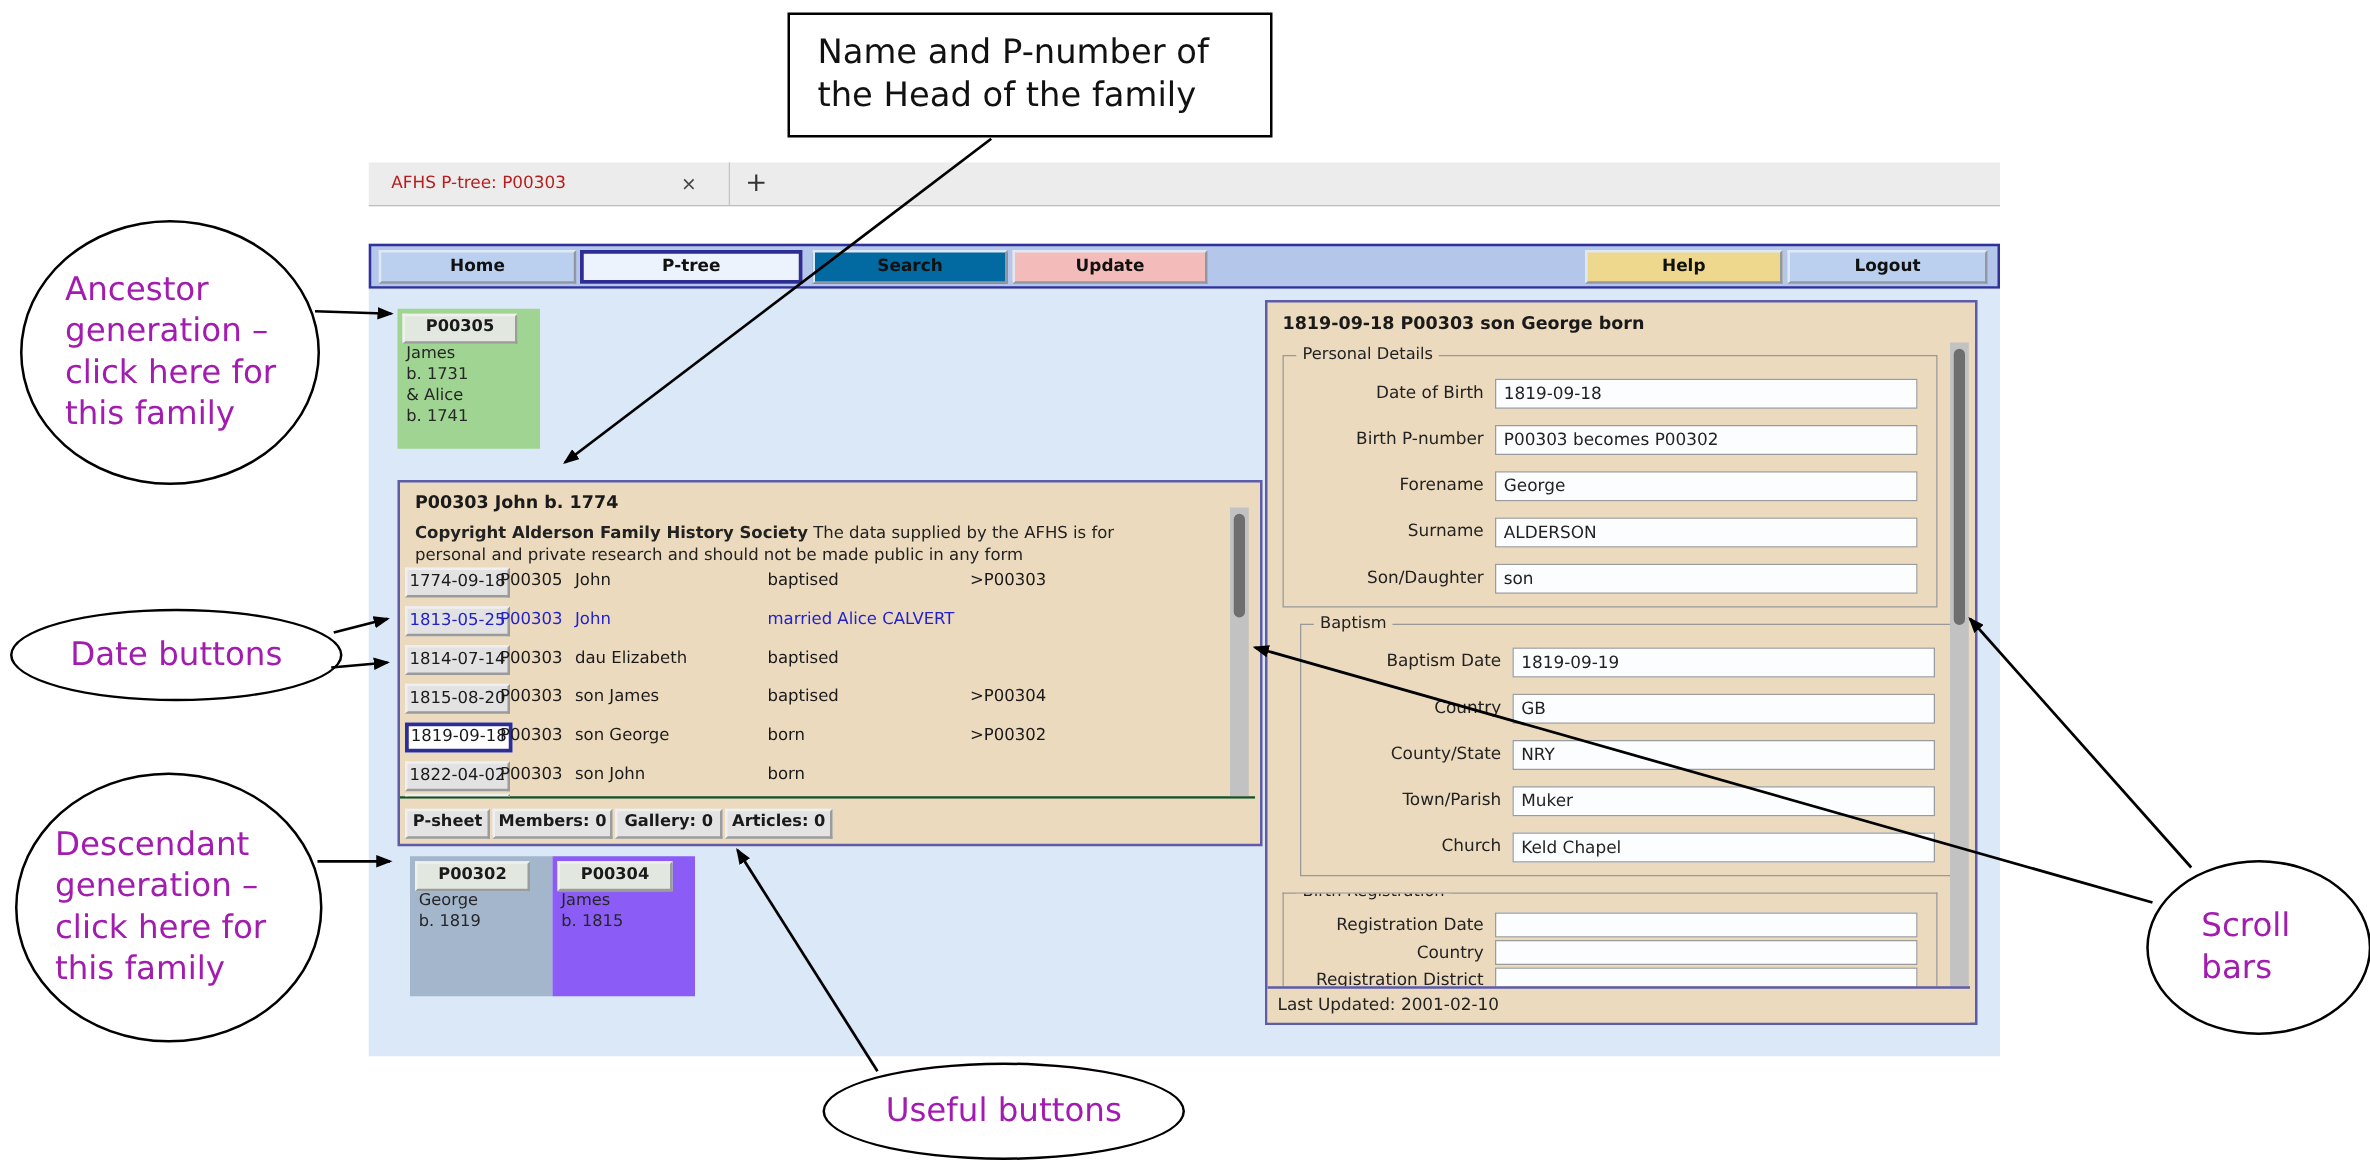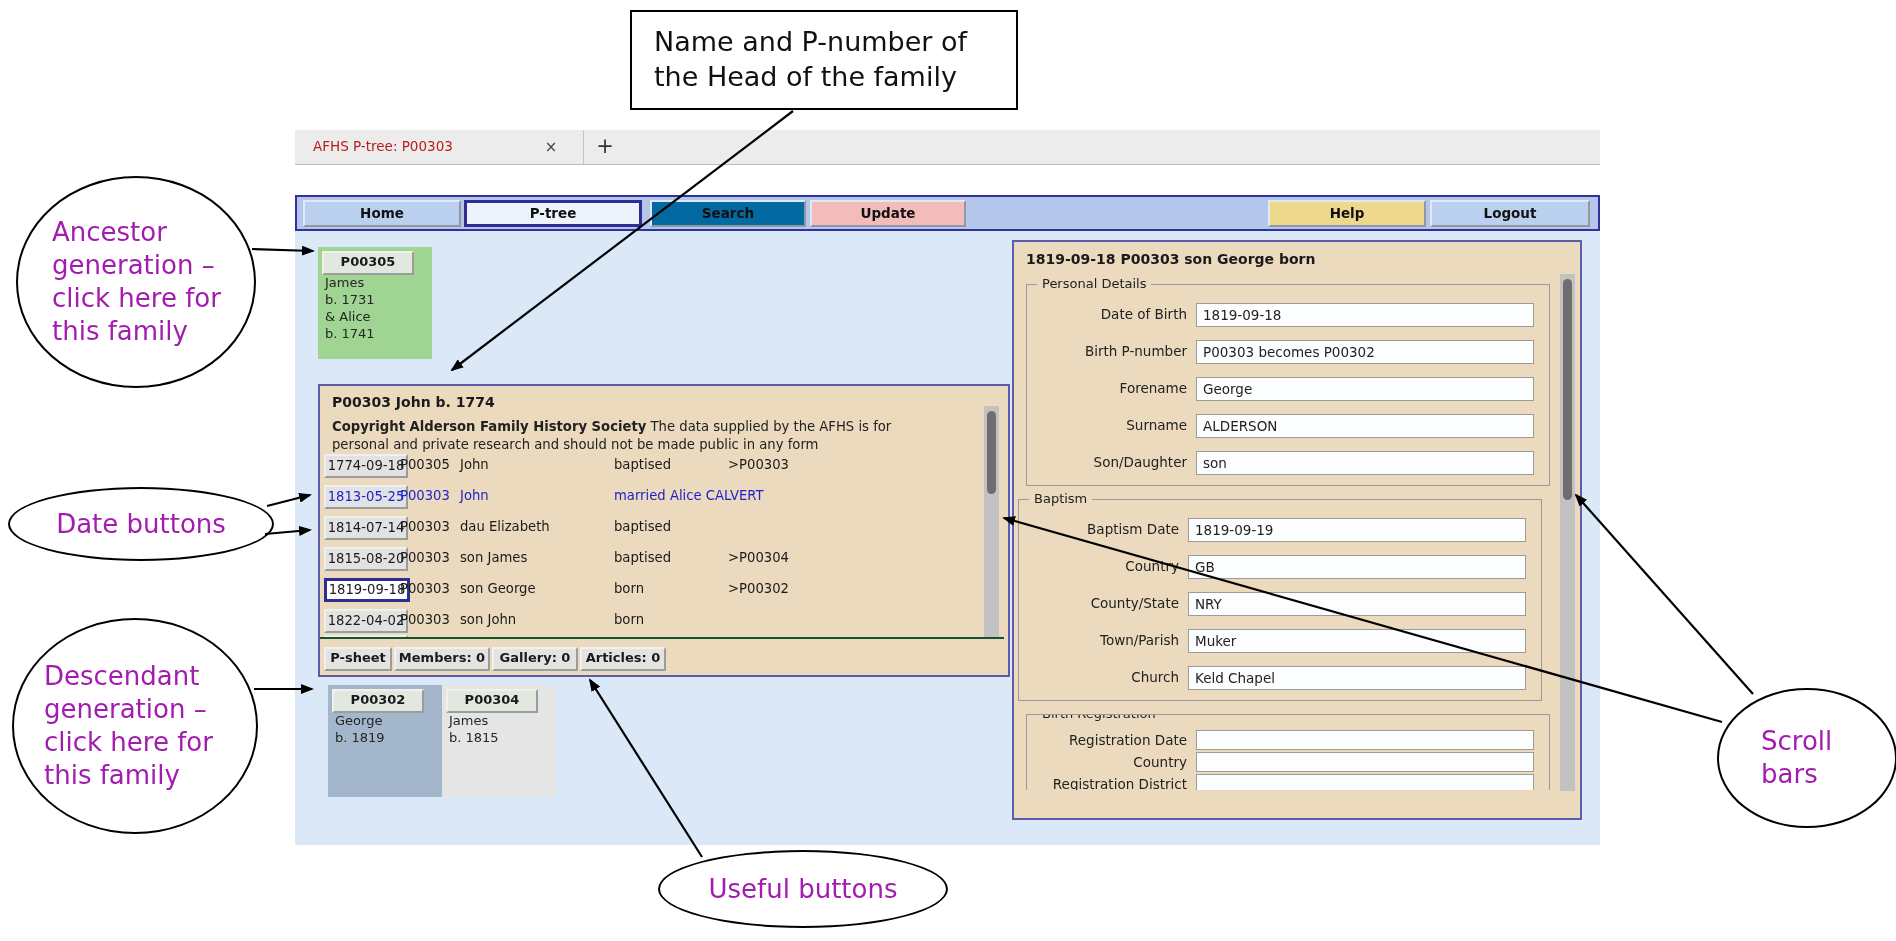--- a/index.html
+++ b/index.html
@@ -25,40 +25,40 @@
   .nav-update{left:810px;width:152px;background:#f3bcba;}
   .nav-help{left:1268px;width:154px;background:#edd88e;}
   .nav-logout{left:1430px;width:156px;}
 
   .content{left:295px;top:231px;width:1305px;height:614px;background:#dbe8f7;}
 
   
   .genbox{width:114px;height:112px;}
   .genbox.green{left:318px;top:247px;background:#9fd492;}
   .genbox.blue1{left:328px;top:685px;background:#a3b6cb;}
-  .genbox.blue2{left:442px;top:685px;background:#e5e5e5;}
+  .genbox.blue2{left:442px;top:685px;background:#8b5cf6;}
   .mini-btn{left:4px;top:4px;width:88px;height:20px;background:#e2e7e0;border:2px outset #eef1ec;
             font-weight:bold;font-size:13px;text-align:center;line-height:18px;cursor:pointer;}
   .gen-lines{left:7px;top:27px;font-size:13px;line-height:17px;color:#262626;white-space:pre-line;}
 
   
   .family-panel{left:318px;top:384px;width:688px;height:289px;background:#ebdabe;border:2px solid #5c5cab;}
   .family-scroll{left:0;top:0;width:684px;height:251px;border-bottom:2px solid #14532d;overflow:hidden;}
   .family-title{left:12px;top:8px;font-size:14px;font-weight:bold;}
   .family-copy{left:12px;top:32px;width:606px;font-size:13.2px;line-height:18px;color:#222;}
   .vtrack{background:#c2c2c2;}
   .vthumb{background:#6e6e6e;border-radius:5px;}
   .fam-track{left:664px;top:20px;width:15px;height:231px;}
   .fam-thumb{left:667px;top:25px;width:9px;height:83px;}
 
   .date-btn{left:4px;width:80px;height:20px;background:#e2e2e2;border:2px outset #efefef;
             font-size:13.2px;text-align:center;line-height:19px;cursor:pointer;}
   .date-btn.selected{background:#fff;border:3px solid #2d2d94;height:18px;line-height:18px;}
   .rowtxt{font-size:13.2px;line-height:22px;}
-  .c-pnum{left:80px;} .c-name{left:140px;} .c-event{left:294px;} .c-link{left:408px;text-align:right;}
+  .c-pnum{left:80px;} .c-name{left:140px;} .c-event{left:294px;} .c-link{left:456px;text-align:right;}
   .blue-row, .blue-row *{color:#2222cd;}
 
   .fam-strip{left:0;top:253px;width:684px;height:34px;background:#ebdabe;}
   .strip-btn{top:8px;height:20px;background:#e3e3e3;border:2px outset #f0f0f0;
              font-weight:bold;font-size:13px;text-align:center;line-height:18px;cursor:pointer;}
 
   
   .detail-panel{left:1012px;top:240px;width:566px;height:576px;background:#ebdabe;border:2px solid #5c5cab;}
   .detail-title{left:12px;top:9px;font-size:14px;font-weight:bold;}
   .det-track{left:546px;top:32px;width:15px;height:517px;}
@@ -194,21 +194,21 @@
       <span class="abs frow-label" style="left:8px;top:58px">Birth P-number</span>
       <div class="abs finput" style="left:169px;top:55px;width:324px;height:22px">P00303 becomes P00302</div>
       <span class="abs frow-label" style="left:8px;top:95px">Forename</span>
       <div class="abs finput" style="left:169px;top:92px;width:324px;height:22px">George</div>
       <span class="abs frow-label" style="left:8px;top:132px">Surname</span>
       <div class="abs finput" style="left:169px;top:129px;width:324px;height:22px">ALDERSON</div>
       <span class="abs frow-label" style="left:8px;top:169px">Son/Daughter</span>
       <div class="abs finput" style="left:169px;top:166px;width:324px;height:22px">son</div>
     </div>
 
-    <div class="abs fieldset" style="left:4px;top:257px;width:522px;height:200px">
+    <div class="abs fieldset" style="left:26px;top:257px;width:522px;height:200px">
       <span class="legend">Baptism</span>
       <span class="abs frow-label" style="left:8px;top:21px">Baptism Date</span>
       <div class="abs finput" style="left:169px;top:18px;width:324px;height:22px">1819-09-19</div>
       <span class="abs frow-label" style="left:8px;top:58px">Country</span>
       <div class="abs finput" style="left:169px;top:55px;width:324px;height:22px">GB</div>
       <span class="abs frow-label" style="left:8px;top:95px">County/State</span>
       <div class="abs finput" style="left:169px;top:92px;width:324px;height:22px">NRY</div>
       <span class="abs frow-label" style="left:8px;top:132px">Town/Parish</span>
       <div class="abs finput" style="left:169px;top:129px;width:324px;height:22px">Muker</div>
       <span class="abs frow-label" style="left:8px;top:169px">Church</span>
@@ -221,20 +221,23 @@
       <div class="abs finput" style="left:169px;top:15px;width:324px;height:18px"></div>
       <span class="abs frow-label" style="left:8px;top:39px">Country</span>
       <div class="abs finput" style="left:169px;top:37px;width:324px;height:18px"></div>
       <span class="abs frow-label" style="left:8px;top:61px">Registration District</span>
       <div class="abs finput" style="left:169px;top:59px;width:324px;height:18px"></div>
     </div>
 
     <div class="abs vtrack det-track"></div>
     <div class="abs vthumb det-thumb"></div>
 
+    <div class="abs detail-footer">
+      <span class="abs footer-txt">Last Updated: 2001-02-10</span>
+    </div>
   </div>
 
   <div class="abs note-rect">Name and P-number of the Head of the family</div>
   <div class="abs ellipse el-ancestor">Ancestor generation – click here for this family</div>
   <div class="abs ellipse el-dates">Date buttons</div>
   <div class="abs ellipse el-desc">Descendant generation – click here for this family</div>
   <div class="abs ellipse el-scroll">
     <span style="width:92px;margin:0 auto">Scroll bars</span>
   </div>
   <div class="abs ellipse el-useful">Useful buttons</div>

